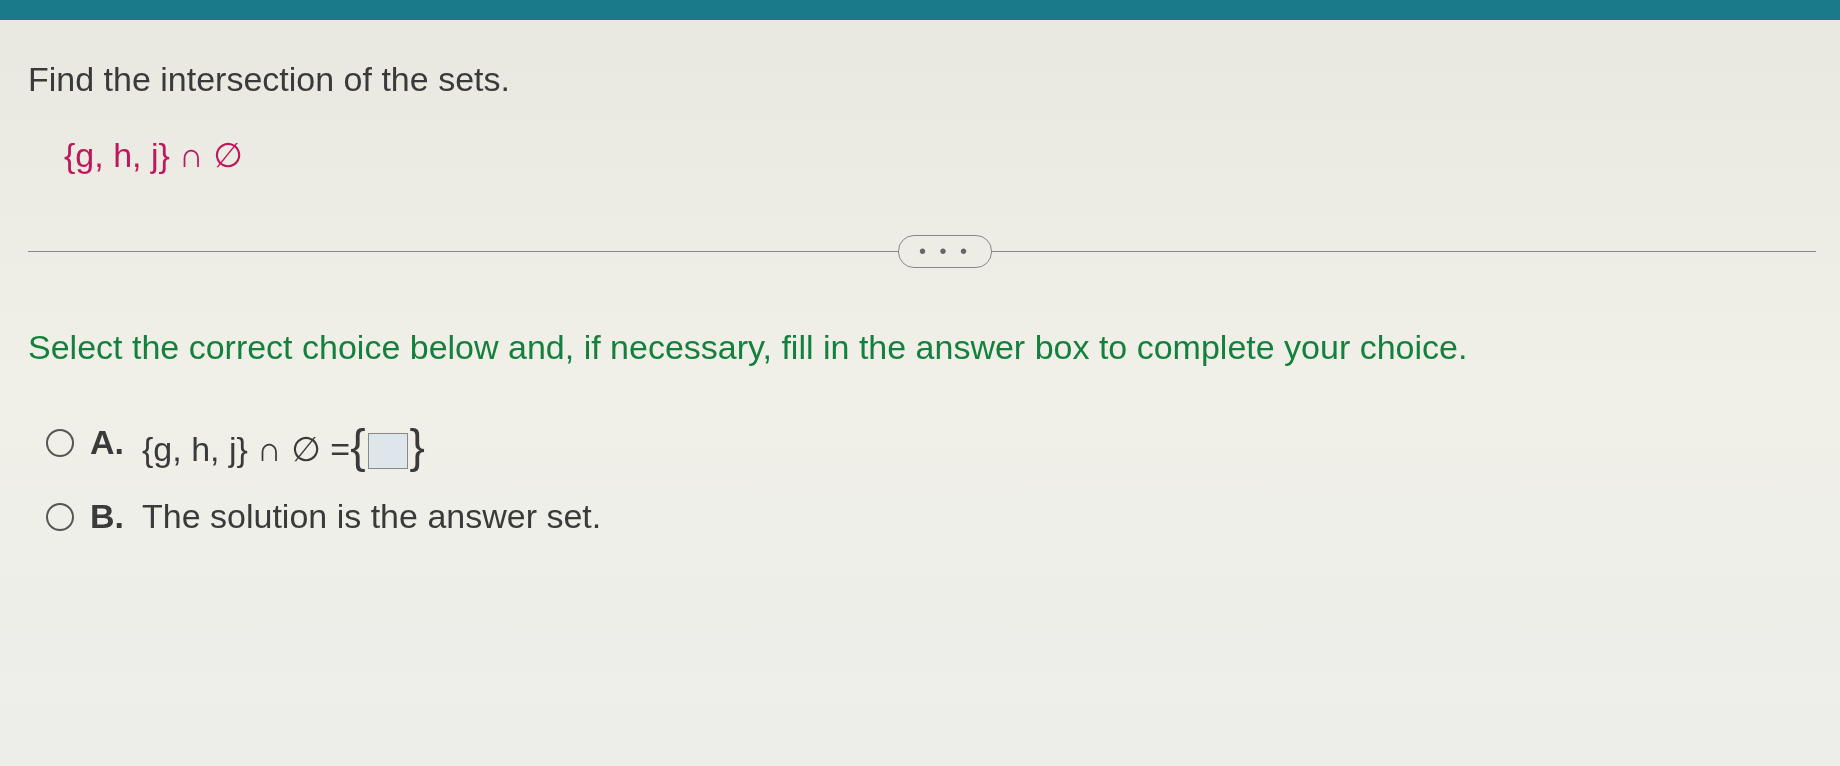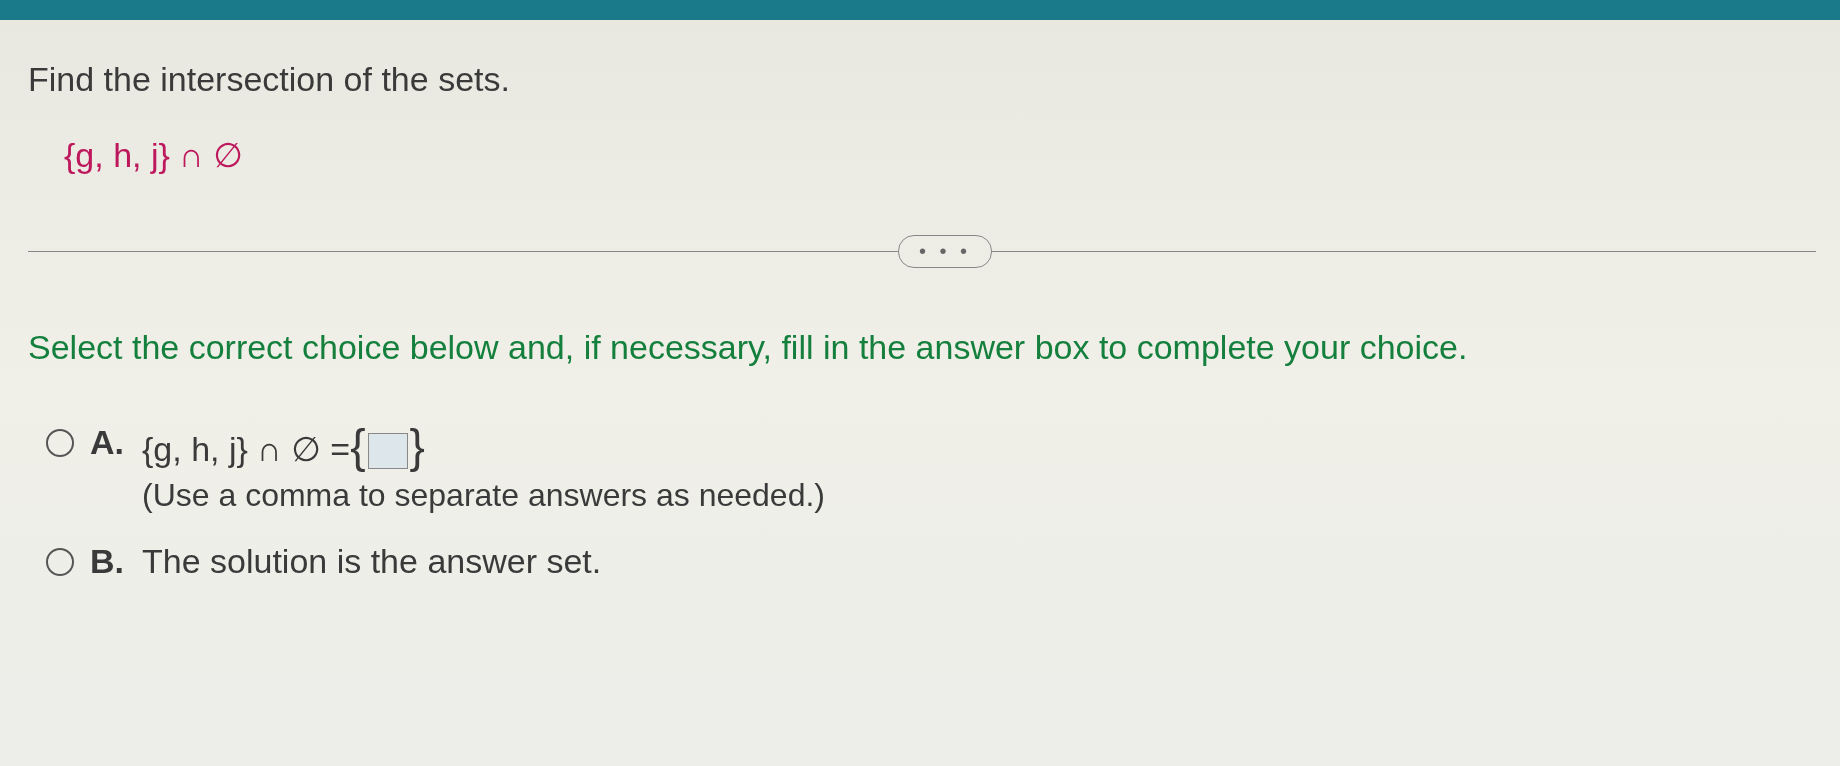--- a/index.html
+++ b/index.html
@@ -148,21 +148,20 @@
     <div class="choice-row">
       <div class="radio"></div>
       <div class="choice-label">A.</div>
       <div class="choice-body">
         <div class="choice-main">
           <span>{g, h, j} ∩ ∅ = </span>
           <span class="brace">{</span>
           <input class="answer-box" type="text" value="" style="">
           <span class="brace">}</span>
         </div>
-        <div class="choice-hint">(Use a comma to separate answers as needed.)</div>
       </div>
     </div>
 
     <div class="choice-row">
       <div class="radio"></div>
       <div class="choice-label">B.</div>
       <div class="choice-b-text">The solution is the answer set.</div>
     </div>
 
   </div>

